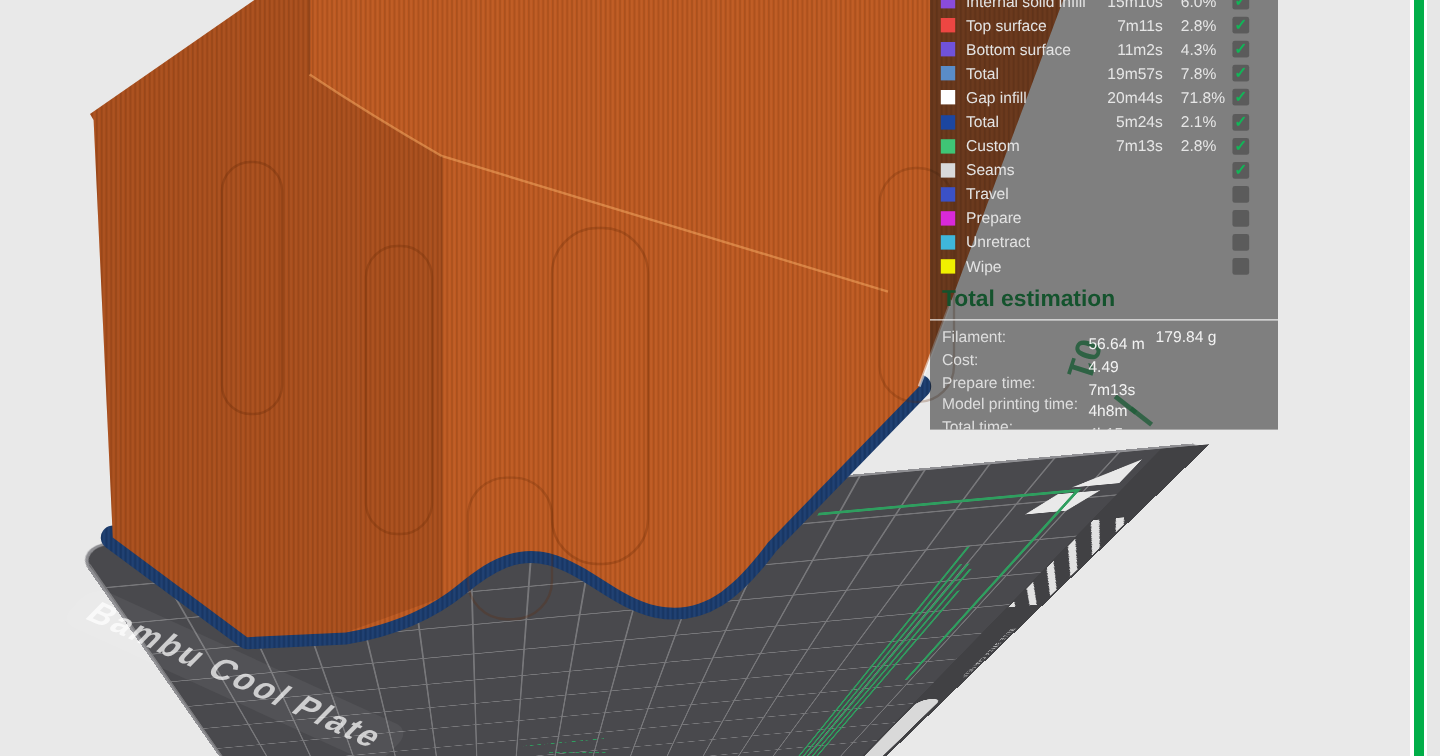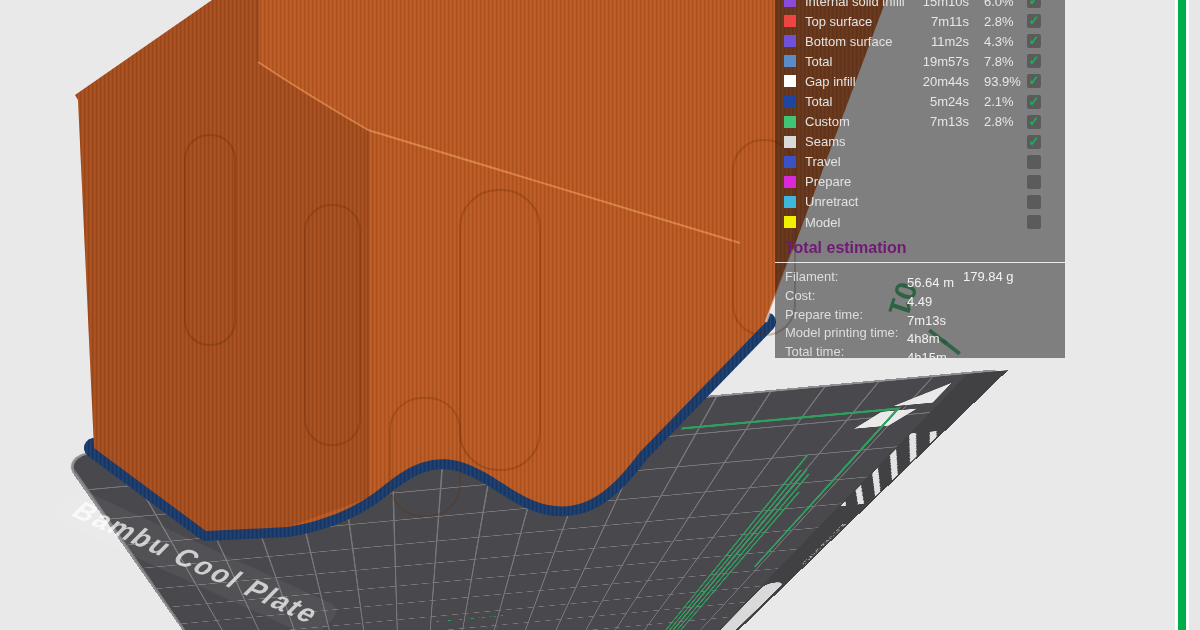--- a/index.html
+++ b/index.html
@@ -51,21 +51,21 @@
   .lrow{display:flex;align-items:center;height:20.1px;padding-left:9px;padding-right:24px;}
   .swatch{width:12px;height:12px;flex:0 0 12px;margin-right:9px;}
   .lname{flex:0 0 108px;color:#e3e3e3;}
   .ltime{flex:0 0 56px;text-align:right;}
   .lpct{flex:0 0 42px;margin-left:15px;}
   .spacer{flex:1;}
   .cbox{width:14px;height:14px;background:rgba(0,0,0,0.28);border-radius:2px;
         display:flex;align-items:center;justify-content:center;
         color:#12b558;font-size:13px;font-weight:bold;line-height:14px;cursor:pointer;}
   .total{padding:0 10px;}
-  .total h3{margin:7px 0 0 0;font-size:16px;color:#701a75;
+  .total h3{margin:7px 0 0 0;font-size:19px;color:#14532d;
         border-bottom:1px solid rgba(255,255,255,0.85);padding-bottom:5px;
         margin-left:-10px;margin-right:-10px;padding-left:10px;}
   .trow{display:flex;height:18.8px;align-items:center;}
   .trow:first-of-type{margin-top:4px;}
   .tlabel{flex:0 0 122px;color:#dedede;}
   .tv1{flex:0 0 56px;color:#f2f2f2;margin-top:12px;}
   .tv2{color:#f2f2f2;}
 
   
   .right-strip{position:absolute;left:1175px;top:0;width:25px;height:630px;z-index:6;
@@ -162,21 +162,21 @@
         <span class="lname">Total</span>
         <span class="ltime">19m57s</span>
         <span class="lpct">7.8%</span>
         <span class="spacer"></span>
         <span class="cbox">✓</span>
       </div>
       <div class="lrow">
         <span class="swatch" style="background: rgb(255, 255, 255);"></span>
         <span class="lname">Gap infill</span>
         <span class="ltime">20m44s</span>
-        <span class="lpct">93.9%</span>
+        <span class="lpct">71.8%</span>
         <span class="spacer"></span>
         <span class="cbox">✓</span>
       </div>
       <div class="lrow">
         <span class="swatch" style="background: rgb(28, 70, 160);"></span>
         <span class="lname">Total</span>
         <span class="ltime">5m24s</span>
         <span class="lpct">2.1%</span>
         <span class="spacer"></span>
         <span class="cbox">✓</span>
@@ -216,21 +216,21 @@
       <div class="lrow">
         <span class="swatch" style="background: rgb(63, 183, 218);"></span>
         <span class="lname">Unretract</span>
         <span class="ltime"></span>
         <span class="lpct"></span>
         <span class="spacer"></span>
         <span class="cbox"></span>
       </div>
       <div class="lrow">
         <span class="swatch" style="background: rgb(240, 240, 0);"></span>
-        <span class="lname">Model</span>
+        <span class="lname">Wipe</span>
         <span class="ltime"></span>
         <span class="lpct"></span>
         <span class="spacer"></span>
         <span class="cbox"></span>
       </div>
     </div>
 
     <div class="total">
       <h3>Total estimation</h3>
       <div class="trow">

